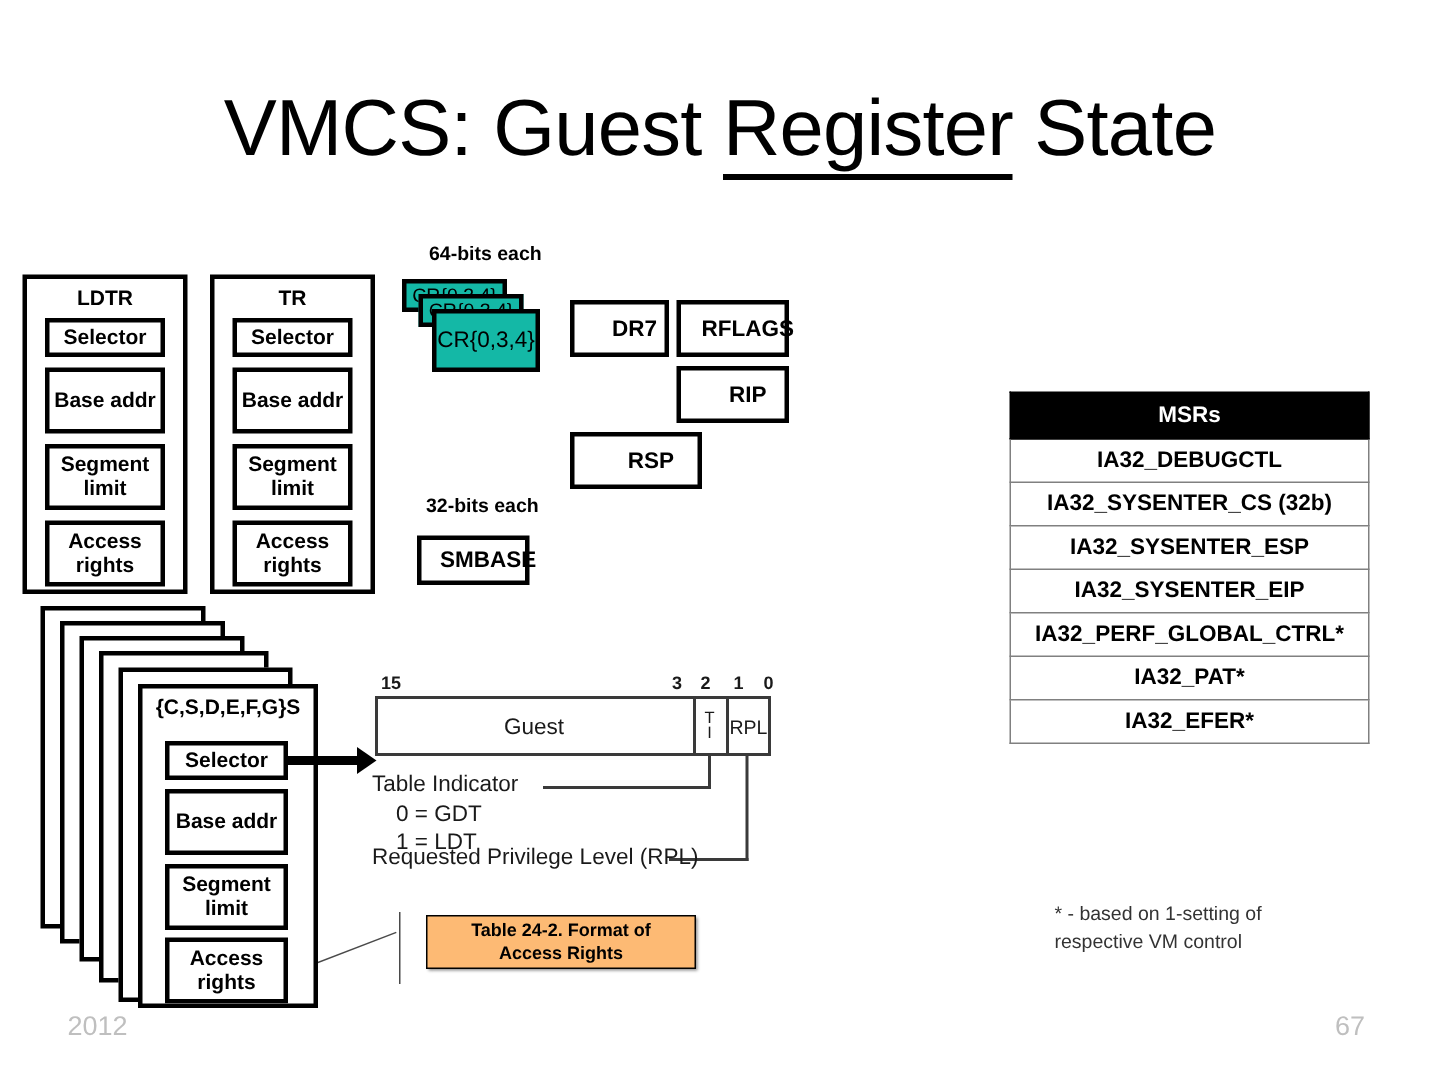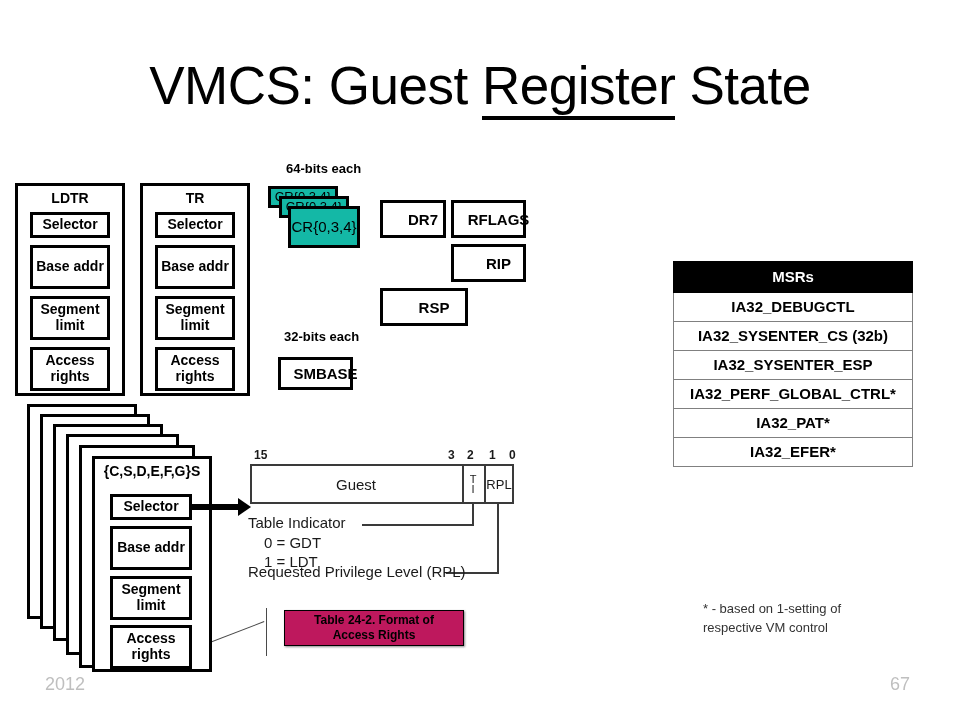--- a/index.html
+++ b/index.html
@@ -192,21 +192,21 @@
     border-bottom:9px solid transparent;
     border-left:13px solid #000;
   }
 
   
   .calloutbox{
     position:absolute;
     left:284px;top:610px;
     width:180px;height:36px;
     border:1px solid #000;
-    background:#be185d;
+    background:#fdba74;
     box-shadow:1px 1px 2px rgba(0,0,0,.45);
     display:flex;align-items:center;justify-content:center;
     text-align:center;
     font-size:12px;font-weight:700;
     line-height:1.25;
     box-sizing:border-box;
   }
   .vbar{position:absolute;background:#4a4a4a;width:1px;}
   .diag{position:absolute;height:1px;background:#4a4a4a;transform-origin:0 0;}
 
@@ -345,20 +345,23 @@
       <tr>
           <td>IA32_DEBUGCTL</td>
         </tr>
       <tr>
           <td>IA32_SYSENTER_CS (32b)</td>
         </tr>
       <tr>
           <td>IA32_SYSENTER_ESP</td>
         </tr>
       <tr>
+          <td>IA32_SYSENTER_EIP</td>
+        </tr>
+      <tr>
           <td>IA32_PERF_GLOBAL_CTRL*</td>
         </tr>
       <tr>
           <td>IA32_PAT*</td>
         </tr>
       <tr>
           <td>IA32_EFER*</td>
         </tr>
     </tbody>
   </table>

